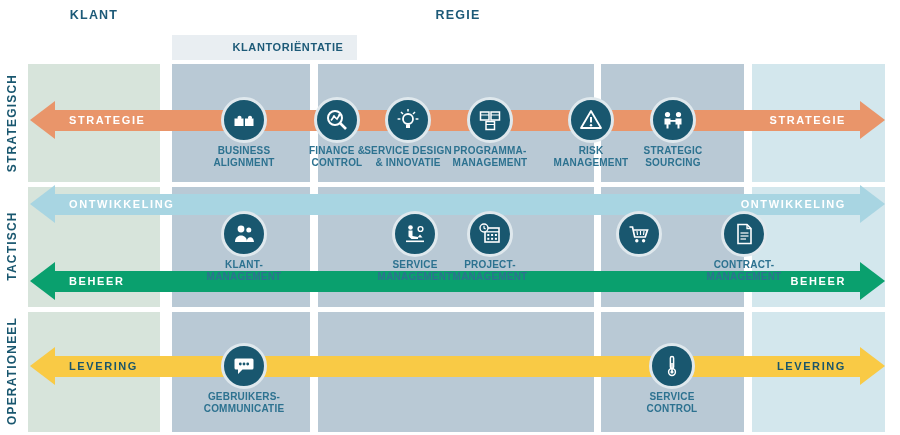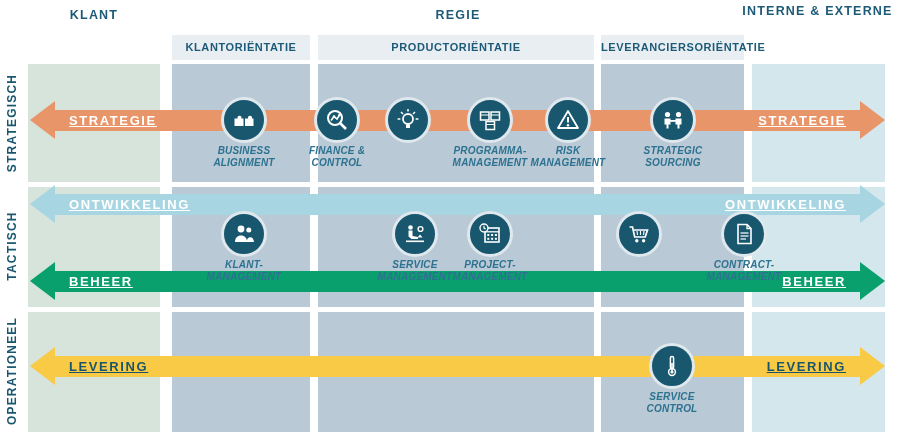--- a/index.html
+++ b/index.html
@@ -19,43 +19,41 @@
            color:#1d5a78;letter-spacing:1.2px;z-index:2;}
   .tophead.two{top:4px;line-height:14px;}
   .vlabel{position:absolute;width:118px;text-align:center;font-size:12px;font-weight:bold;
           color:#19576f;letter-spacing:1.2px;transform:rotate(-90deg);z-index:2;}
   
   .arrow{position:absolute;left:30px;width:855px;display:flex;align-items:center;z-index:2;}
   .ah{width:0;height:0;border-top:19px solid transparent;border-bottom:19px solid transparent;}
   .ah.l{border-right:25px solid #ccc;}
   .ah.r{border-left:25px solid #ccc;}
   .ab{flex:1;height:21px;display:flex;align-items:center;justify-content:space-between;padding:0 14px;}
-  .at{font-size:13px;font-weight:bold;letter-spacing:1.6px;text-decoration:underline;}
+  .at{font-size:11px;font-weight:bold;letter-spacing:1.6px;}
   
-  .fn{position:absolute;width:130px;text-align:center;z-index:3;font-style:italic;}
+  .fn{position:absolute;width:130px;text-align:center;z-index:3;}
   .circ{width:40px;height:40px;margin:0 auto;border-radius:50%;background:#19576f;
         border:3px solid #dfe8ed;display:flex;align-items:center;justify-content:center;}
   .circ svg{display:block;}
   .lbl{margin-top:2px;font-size:10px;line-height:11.5px;font-weight:bold;color:#2d7290;letter-spacing:.2px;}
   .fn.st{top:97px;} .fn.ta{top:211px;} .fn.op{top:343px;}
 </style>
 </head>
 <body>
 
 <div id="stage">
 
   <div class="tophead" style="left:28px;width:132px;">KLANT</div>
   <div class="tophead" style="left:172px;width:572px;">REGIE</div>
   <div class="tophead two" style="left:730px;width:175px;">
-    <span>INTERNE &amp; EXTERNE</span><br>
-  </div>
-
-  <div class="band" style="left:172px;width:138px;">KLANTORIËNTATIE</div>
-  <div class="band" style="left:318px;width:276px;">PRODUCTORIËNTATIE</div>
-  <div class="band" style="left:601px;width:143px;">LEVERANCIERSORIËNTATIE</div>
+    <br>
+  </div>
+
+  <div class="band" style="left:172px;width:138px;padding-left:47px;">KLANTORIËNTATIE</div>
 
   <div class="vlabel" style="left:-47px;top:116px;">STRATEGISCH</div>
   <div class="vlabel" style="left:-47px;top:239px;">TACTISCH</div>
   <div class="vlabel" style="left:-47px;top:364px;">OPERATIONEEL</div>
 
   <div class="panel green" style="left:28px;top:64px;width:132px;height:118px;"></div>
   <div class="panel bluegray" style="left:172px;top:64px;width:138px;height:118px;"></div>
   <div class="panel bluegray" style="left:318px;top:64px;width:276px;height:118px;"></div>
   <div class="panel bluegray" style="left:601px;top:64px;width:143px;height:118px;"></div>
   <div class="panel lightblue" style="left:752px;top:64px;width:133px;height:118px;"></div>
@@ -140,39 +138,40 @@
         <rect x="10" y="16.5" width="4" height="3.5" fill="#fff"></rect>
         <g stroke="#fff" stroke-width="1.5">
           <line x1="12" y1="1" x2="12" y2="3.6"></line>
             <line x1="4.4" y1="11" x2="1.6" y2="11"></line>
           <line x1="22.4" y1="11" x2="19.6" y2="11"></line>
             <line x1="5" y1="4" x2="7" y2="6"></line>
           <line x1="19" y1="4" x2="17" y2="6"></line>
           </g>
         </svg>
     </div>
+    <div class="lbl"><span>SERVICE DESIGN</span><br><span>&amp; INNOVATIE</span></div>
   </div>
 
   <div class="fn st" style="left:425px;">
     <div class="circ">
       <svg viewBox="0 0 24 24" width="24" height="24">
         <g fill="none" stroke="#fff" stroke-width="1.5">
           <rect x="2.5" y="4" width="8.5" height="8"></rect>
             <rect x="13" y="4" width="8.5" height="8"></rect>
           <rect x="8" y="13.5" width="8.5" height="8"></rect>
           </g>
         <g stroke="#fff" stroke-width="1.2">
             <path d="M2.5 7h8.5M13 7h8.5M8 16.5h8.5"></path>
           </g>
         </svg>
     </div>
     <div class="lbl"><span>PROGRAMMA-</span><br><span>MANAGEMENT</span></div>
   </div>
 
-  <div class="fn st" style="left:503px;">
+  <div class="fn st" style="left:526px;">
     <div class="circ">
       <svg viewBox="0 0 24 24" width="24" height="24">
         <path d="M12 3 22 20 H2 Z" fill="none" stroke="#fff" stroke-width="1.8" stroke-linejoin="round"></path>
         <line x1="12" y1="9" x2="12" y2="14.5" stroke="#fff" stroke-width="2"></line>
         <circle cx="12" cy="17.2" r="1.2" fill="#fff"></circle>
         </svg>
     </div>
     <div class="lbl"><span>RISK</span><br><span>MANAGEMENT</span></div>
   </div>
 
@@ -263,20 +262,33 @@
         <g stroke="#fff" stroke-width="1.2">
             <line x1="8.5" y1="11" x2="16.5" y2="11"></line>
             <line x1="8.5" y1="14" x2="16.5" y2="14"></line>
             <line x1="8.5" y1="17" x2="14" y2="17"></line>
           </g>
         </svg>
     </div>
     <div class="lbl"><span>CONTRACT-</span><br><span>MANAGEMENT</span></div>
   </div>
 
+  <div class="fn op" style="left:179px;">
+    <div class="circ">
+      <svg viewBox="0 0 24 24" width="24" height="24">
+        <path d="M4 4.5h16a1.5 1.5 0 0 1 1.5 1.5v8a1.5 1.5 0 0 1-1.5 1.5h-9.5L6 20v-4.5H4A1.5 1.5 0 0 1 2.5 14V6A1.5 1.5 0 0 1 4 4.5z" fill="#fff"></path>
+        <g fill="#19576f">
+            <circle cx="8.3" cy="10" r="1.4"></circle>
+            <circle cx="12" cy="10" r="1.4"></circle>
+            <circle cx="15.7" cy="10" r="1.4"></circle>
+          </g>
+        </svg>
+    </div>
+    <div class="lbl"><span>GEBRUIKERS-</span><br><span>COMMUNICATIE</span></div>
+  </div>
 
 
   <div class="fn op" style="left:607px;">
     <div class="circ">
       <svg viewBox="0 0 24 24" width="24" height="24">
         <rect x="10.4" y="2.5" width="3.2" height="12" rx="1.6" fill="none" stroke="#fff" stroke-width="1.5"></rect>
         <circle cx="12" cy="18" r="3.4" fill="none" stroke="#fff" stroke-width="1.5"></circle>
         <circle cx="12" cy="18" r="1.6" fill="#fff"></circle>
         <line x1="12" y1="17.5" x2="12" y2="9" stroke="#fff" stroke-width="1.6"></line>
         </svg>

